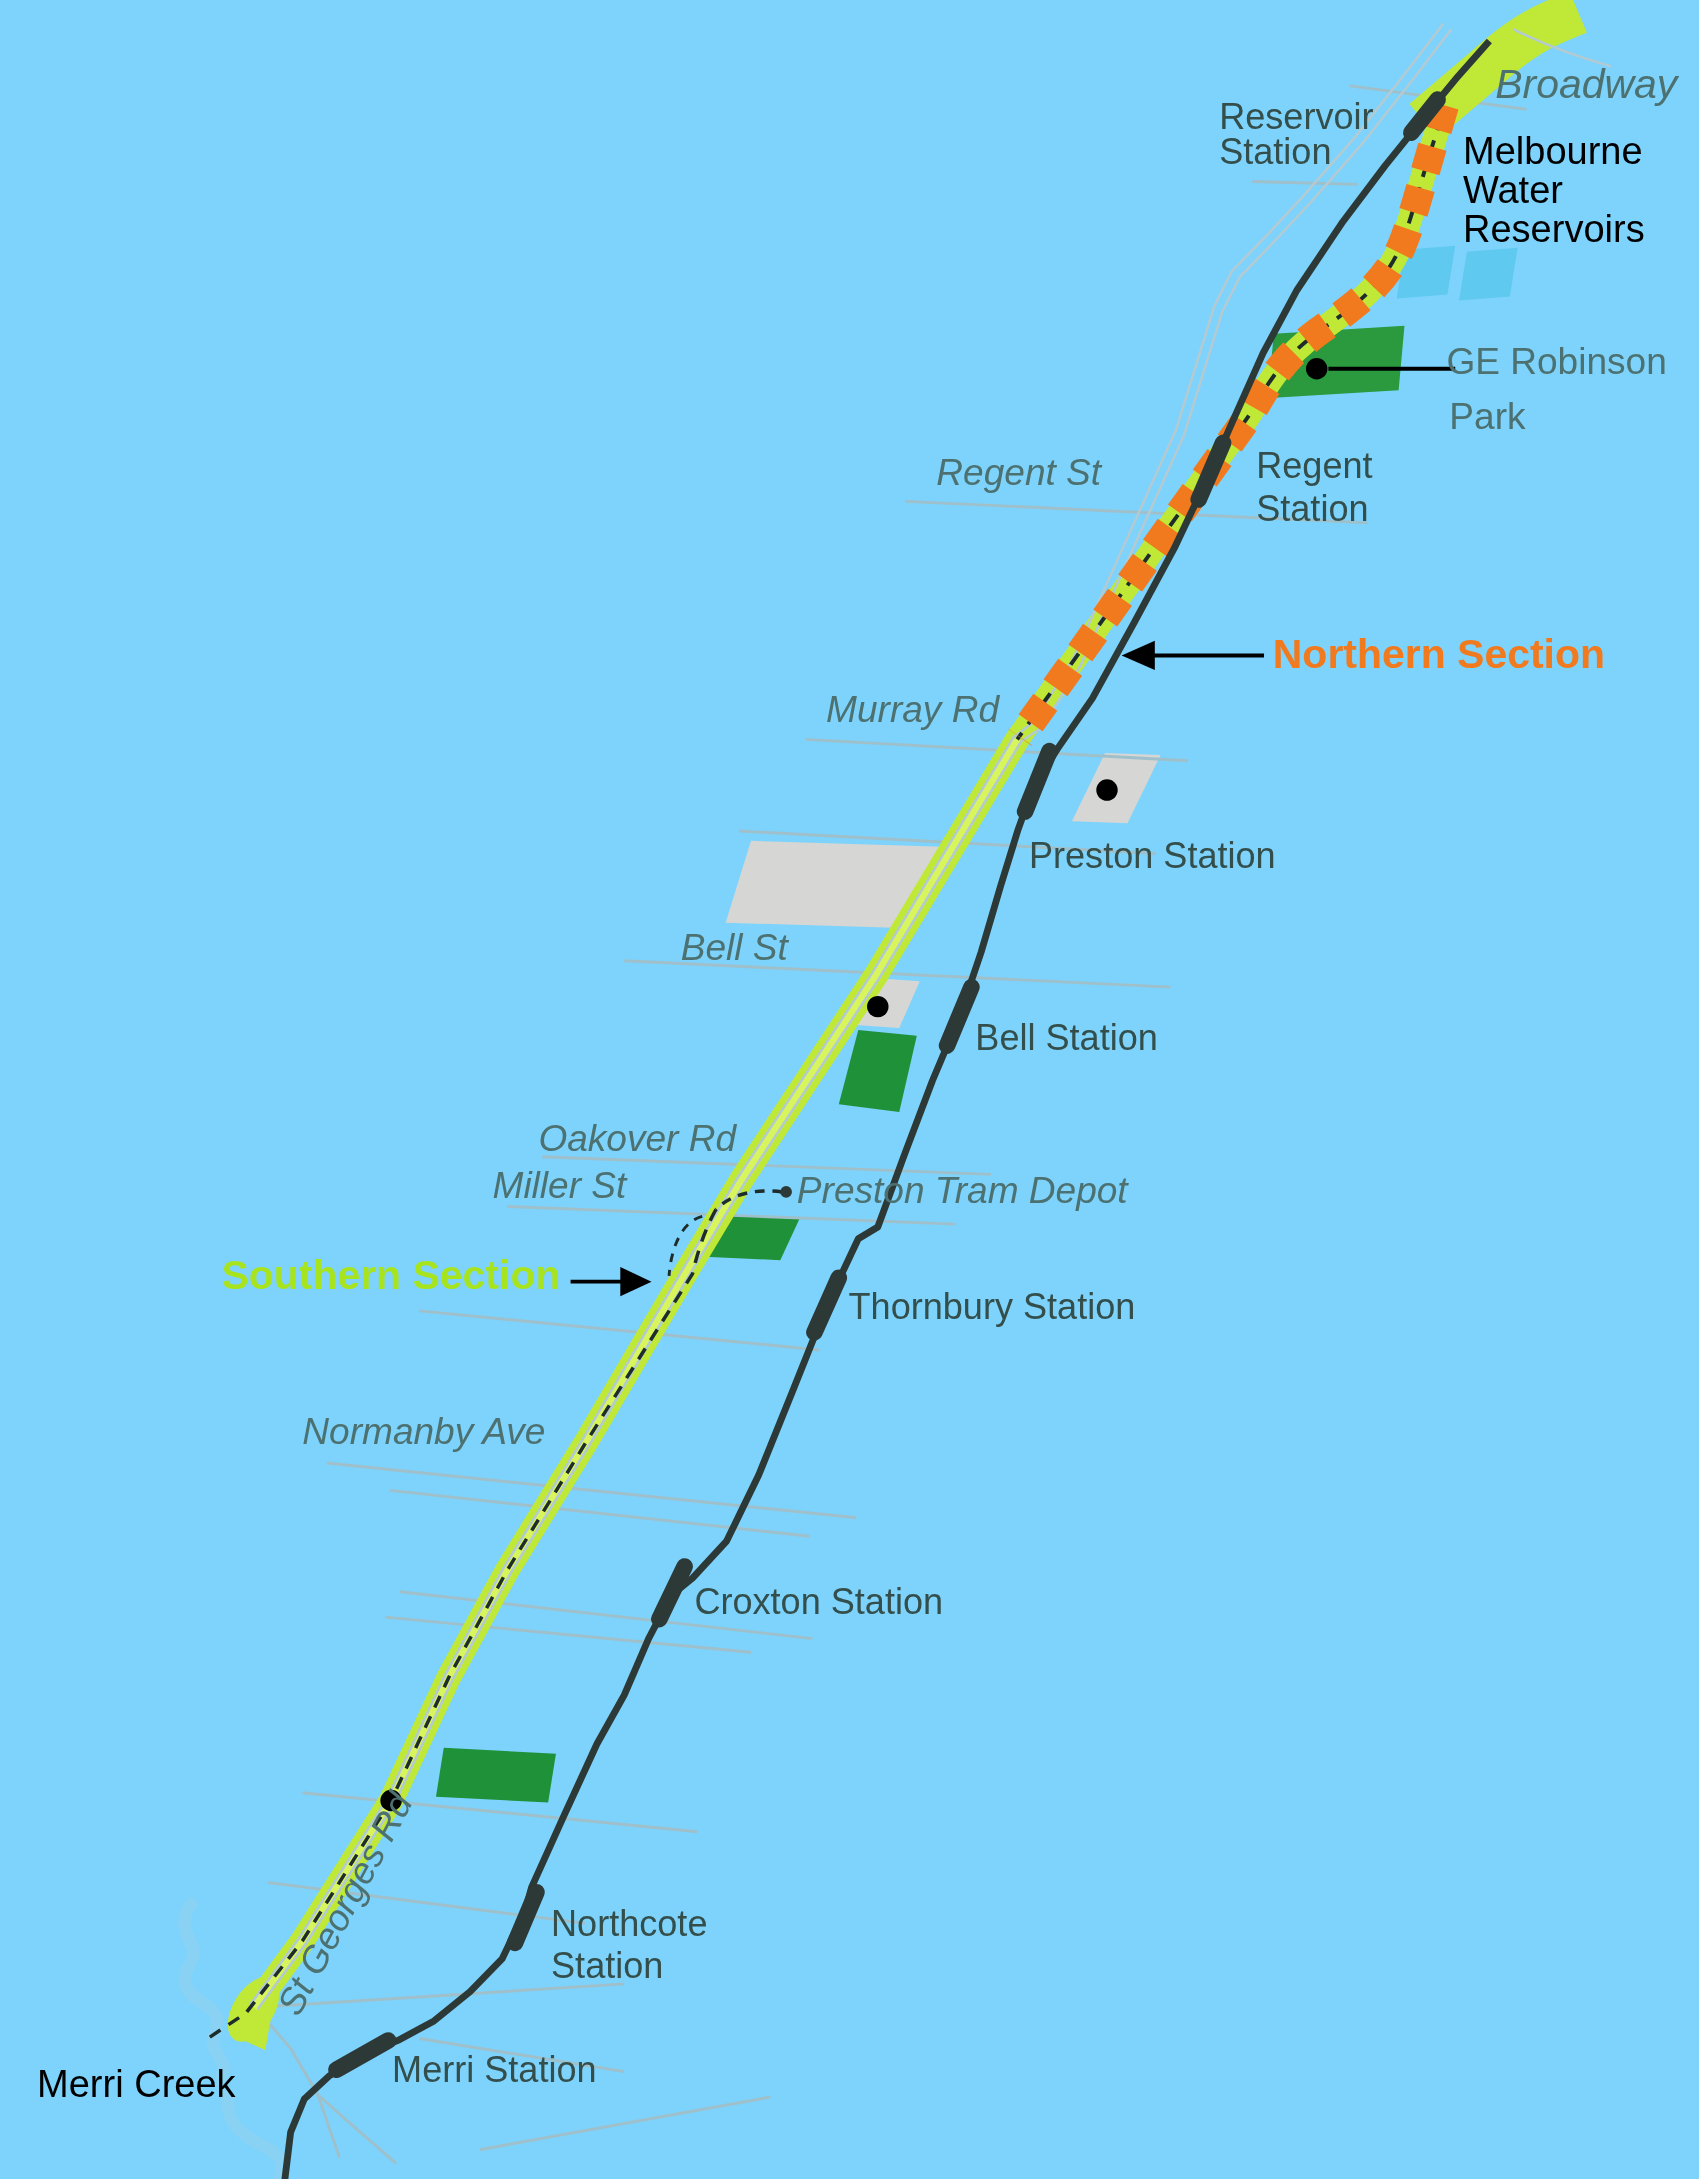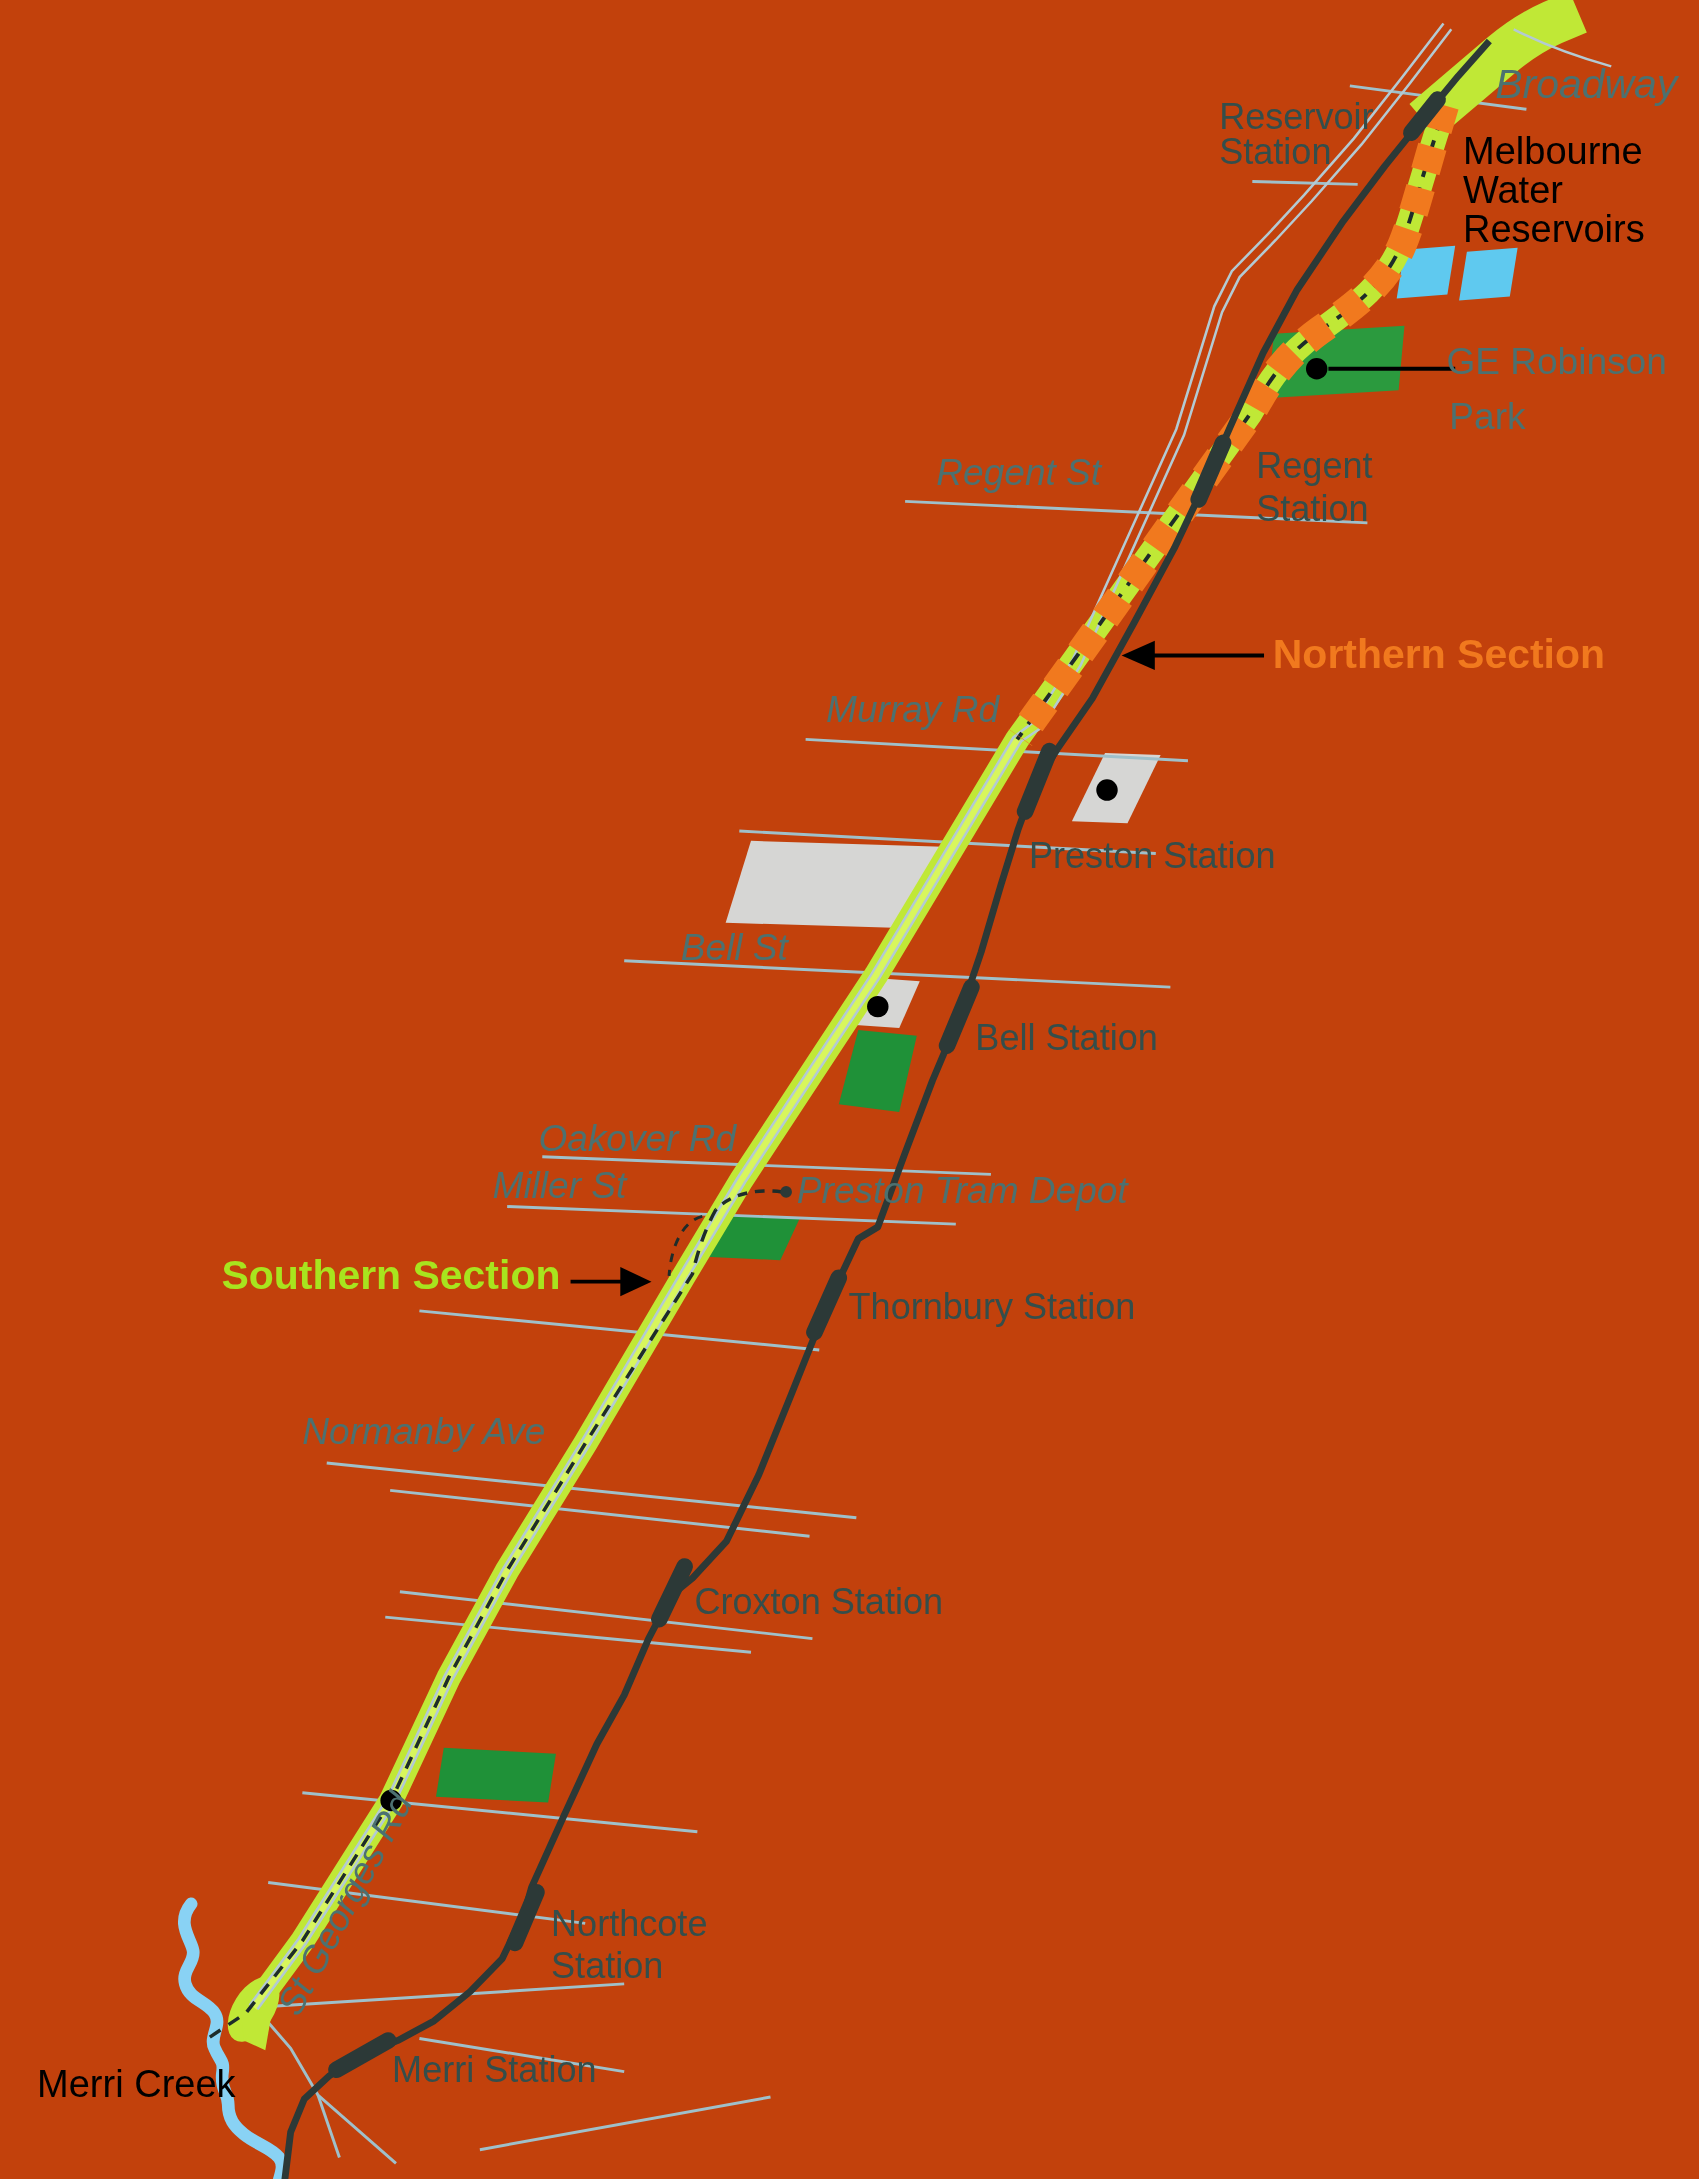--- a/index.html
+++ b/index.html
@@ -1,16 +1,16 @@
 <!DOCTYPE html>
 <html style="--section-orange: #F1791E; --southern-label: #A8E41E; --route-green: #C0E836; --route-stripe: #D8F65C; --railway-dark: #2C3937; --dashed-dark: #1E2C2A; --road-blue: #9FC0CA; --droad-blue: #B3CAD3; --park-green: #2B9A3E; --park-green-dark: #1F9138; --water-blue: #5FC9EF; --creek-blue: #89D2F4; --block-gray: #D6D6D4; --street-label: #4C7170; --station-label: #344E4B; --text-black: #000000;"><head>
 <meta charset="utf-8">
 <style>
   html,body{margin:0;padding:0;background:#ffffff;}
-  .stage{width:1700px;height:2180px;position:relative;background:#c2410c;overflow:hidden;text-align:right;}
+  .stage{width:1700px;height:2180px;position:relative;background:#7dd3fc;overflow:hidden;text-align:right;}
   svg{display:block;}
   text{font-family:"Liberation Sans","DejaVu Sans",sans-serif;}
   .street{font-style:italic;font-size:38px;fill:var(--street-label,#4C7170);}
   .station{font-size:37px;fill:var(--station-label,#344E4B);}
   .place-teal{font-size:38px;fill:var(--street-label,#4C7170);}
   .black-label{font-size:39px;fill:var(--text-black,#000);}
   .sec-north{font-size:42px;font-weight:bold;fill:var(--section-orange,#F1791E);}
   .sec-south{font-size:42px;font-weight:bold;fill:var(--southern-label,#A8E41E);}
   .road{stroke:var(--road-blue,#9FC0CA);stroke-width:3;fill:none;}
   .droad{stroke:var(--droad-blue,#B3CAD3);stroke-width:2.6;fill:none;}

